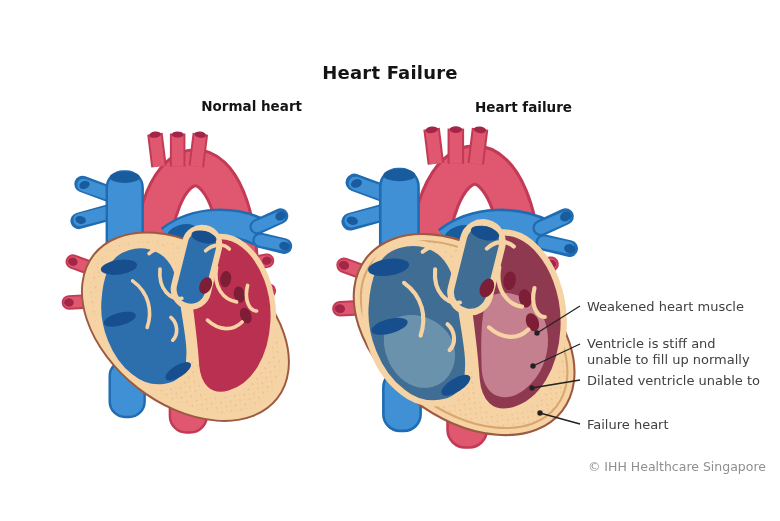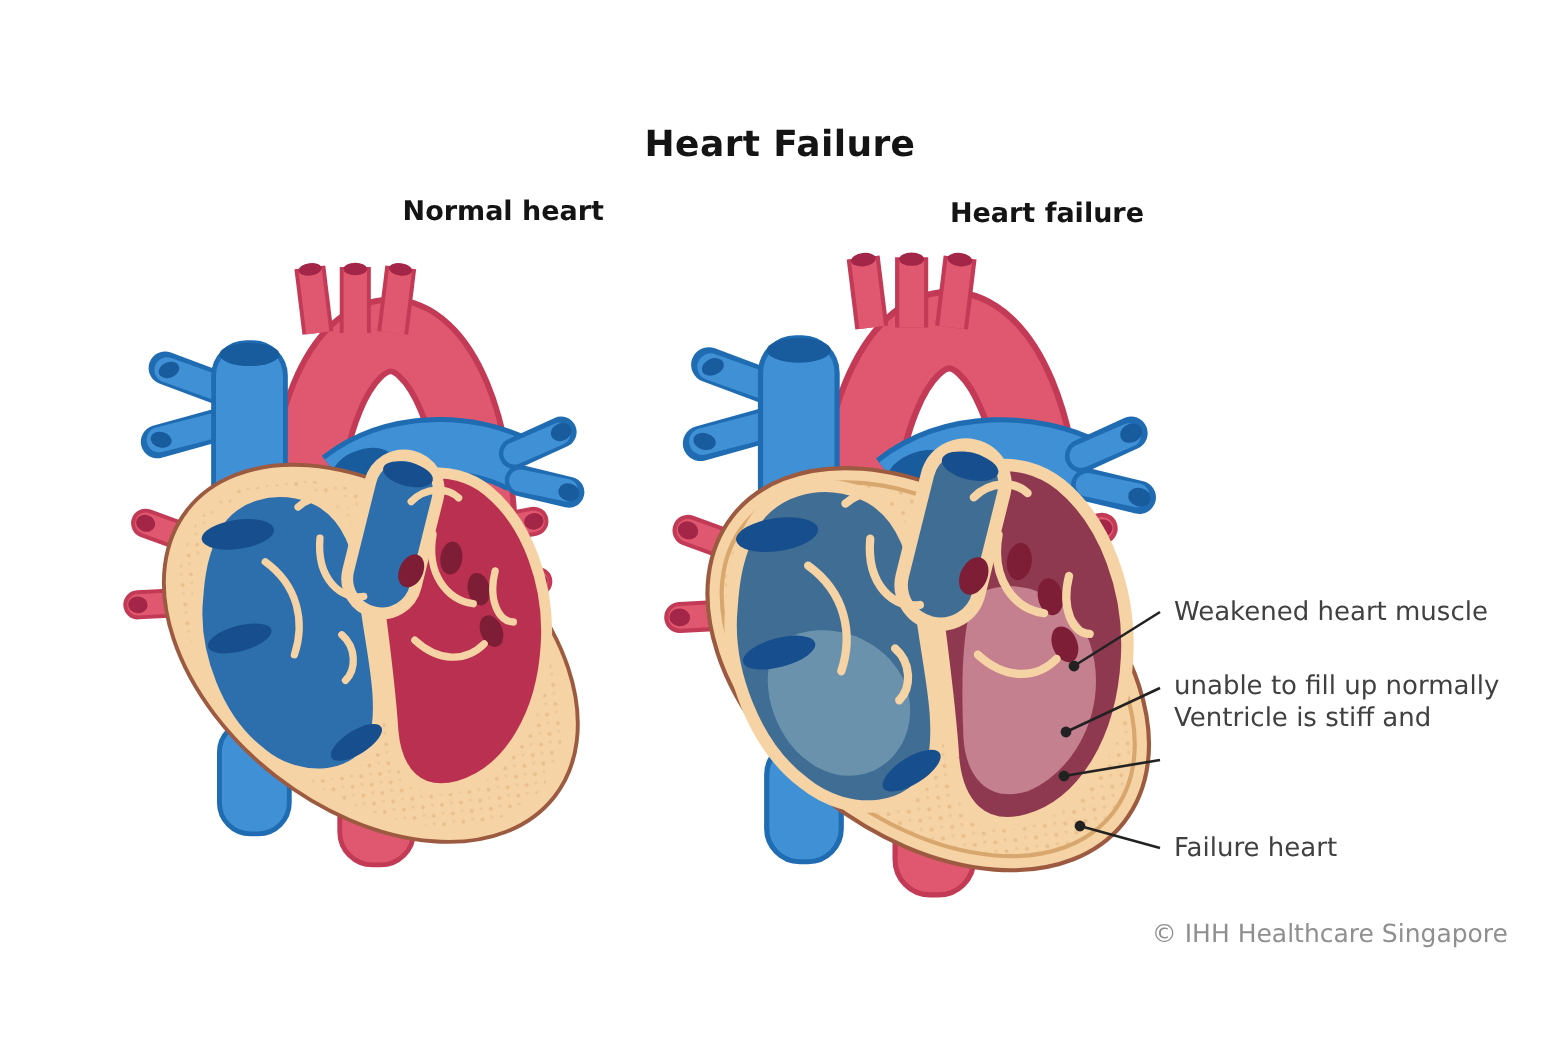--- a/index.html
+++ b/index.html
@@ -25,21 +25,21 @@
   .heart-svg { position:absolute; }
   .heart-svg.normal  { left:60px;  top:118px; width:245px; height:330px; }
   .heart-svg.failure { left:330px; top:112px; width:262px; height:352px; }
   .lines-overlay { position:absolute; left:0; top:0; width:780px; height:521px; pointer-events:none; }
   .ann {
     position:absolute; left:587px;
     font-size:13px; line-height:1.2; color:#404040;
   }
   .ann div { white-space:nowrap; }
   .copyright {
-    position:absolute; right:26px; top:459px;
+    position:absolute; right:14px; top:459px;
     font-size:12.5px; color:#8f8f8f;
   }
 </style>
 </head>
 <body>
 
 <div class="title">Heart Failure</div>
 
 <div class="panel-label left">Normal heart</div>
 <div class="panel-label right">Heart failure</div>
@@ -228,22 +228,23 @@
     <line x1="532" y1="388" x2="580" y2="380" stroke="#222222" stroke-width="1.3"></line>
    <circle cx="532" cy="388" r="2.7" fill="#222222"></circle>
     <line x1="540" y1="413" x2="580" y2="424" stroke="#222222" stroke-width="1.3"></line>
    <circle cx="540" cy="413" r="2.7" fill="#222222"></circle>
   </svg>
 
 <div class="ann" style="top:299px">
   <div>Weakened heart muscle</div>
 </div>
 <div class="ann" style="top:336px">
+  <div>Ventricle is stiff and</div>
   <div>unable to fill up normally</div>
-  <div>Ventricle is stiff and</div>
 </div>
 <div class="ann" style="top:373px">
+  <div>Dilated ventricle unable to</div>
 </div>
 <div class="ann" style="top:417px">
   <div>Failure heart</div>
 </div>
 
 <div class="copyright">© IHH Healthcare Singapore</div>
 
 </body></html>

